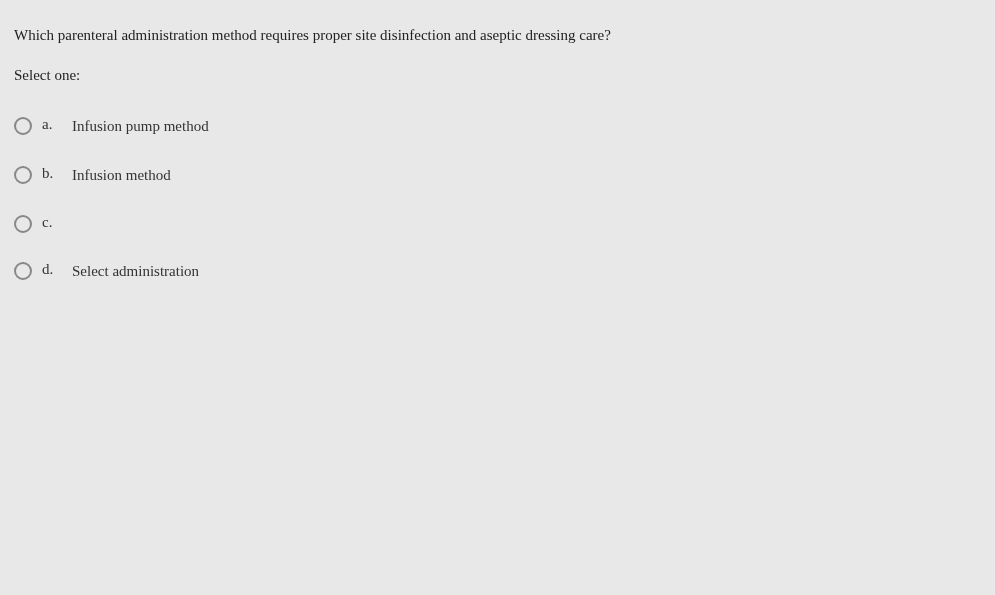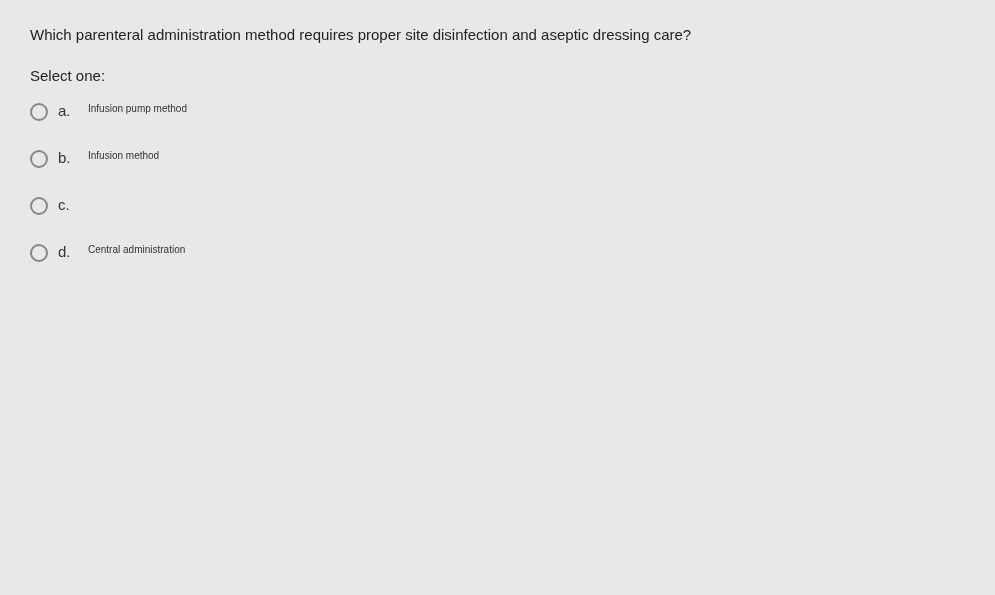--- a/index.html
+++ b/index.html
@@ -16,35 +16,36 @@
       display: flex;
       align-items: flex-start;
       justify-content: flex-start;
       overflow: hidden;
     }
 
     .question-container {
       background-color: #e8e8e8;
       width: 100%;
       height: 100%;
-      padding: 24px 30px;
+      padding: 24px 14px;
+      font-family: Liberation Serif, serif;
     }
 
     .question-text {
       font-size: 15px;
       color: #222;
       line-height: 1.5;
       margin-bottom: 20px;
       max-width: 760px;
     }
 
     .select-one-label {
       font-size: 15px;
       color: #222;
-      margin-bottom: 4px;
+      margin-bottom: 18px;
     }
 
     .options-list {
       list-style: none;
       display: flex;
       flex-direction: column;
       gap: 0;
     }
 
     .option-item {
@@ -67,21 +68,21 @@
     }
 
     .option-letter {
       font-size: 15px;
       color: #333;
       margin-right: 14px;
       min-width: 16px;
     }
 
     .option-text {
-      font-size: 10px;
+      font-size: 15px;
       color: #333;
       line-height: 1.4;
     }
   </style>
 </head>
 <body>
 
 <div class="question-container">
   <p class="question-text">Which parenteral administration method requires proper site disinfection and aseptic dressing care?</p>
 
@@ -98,16 +99,16 @@
       <span class="option-letter">b.</span>
       <span class="option-text">Infusion method</span>
     </li>
     <li class="option-item">
       <span class="option-radio"></span>
       <span class="option-letter">c.</span>
     </li>
     <li class="option-item">
       <span class="option-radio"></span>
       <span class="option-letter">d.</span>
-      <span class="option-text">Central administration</span>
+      <span class="option-text">Select administration</span>
     </li>
   </ul>
 </div>
 
 </body></html>

